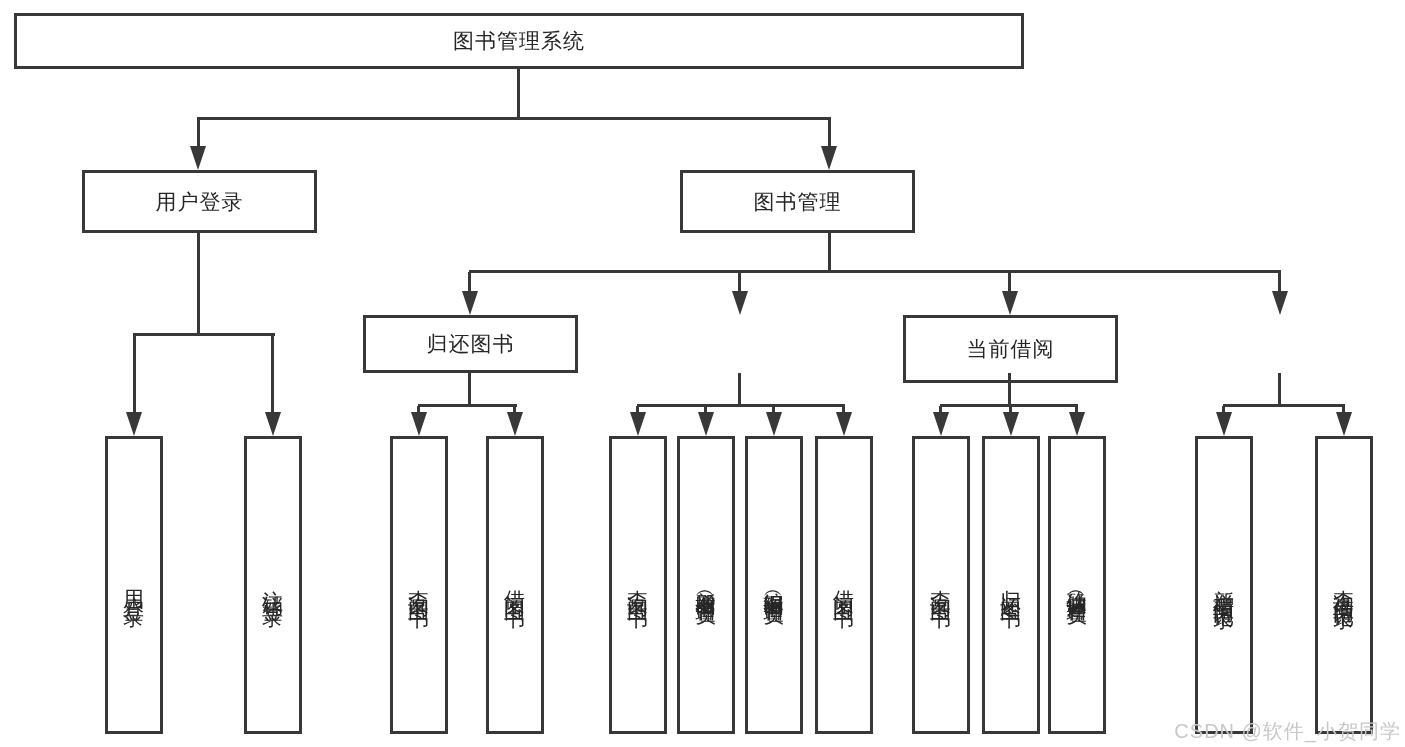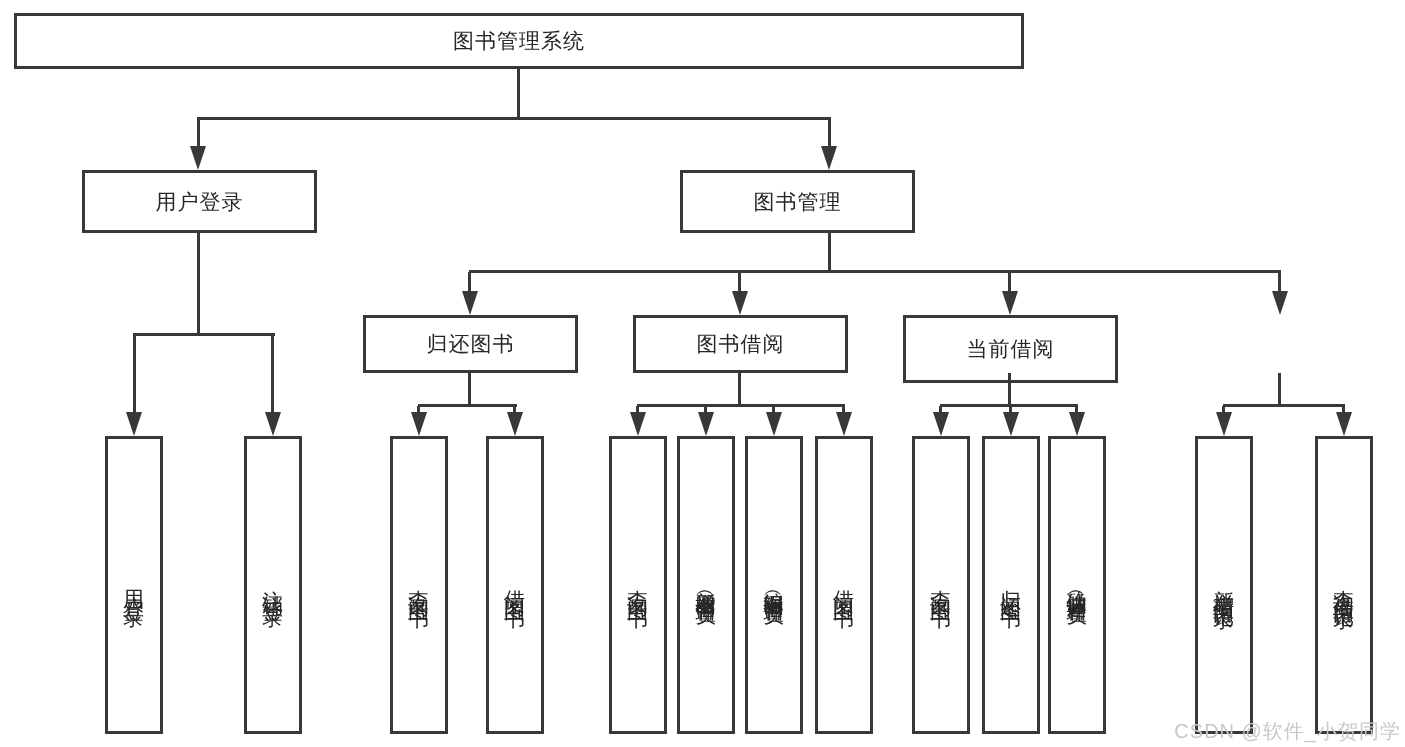--- a/index.html
+++ b/index.html
@@ -95,23 +95,20 @@
   <div class="ln" style="left:738px;top:272px;width:3px;height:21px"></div>
   <div class="arw" style="left:732px;top:291px"></div>
   <div class="ln" style="left:1008px;top:272px;width:3px;height:21px"></div>
   <div class="arw" style="left:1002px;top:291px"></div>
   <div class="ln" style="left:1278px;top:272px;width:3px;height:21px"></div>
   <div class="arw" style="left:1272px;top:291px"></div>
 
   <div class="hbox" style="left:363px;top:315px;width:215px;height:58px">
     <span>归还图书</span>
   </div>
-  <div class="hbox" style="left:633px;top:315px;width:215px;height:58px">
-    <span>图书借阅</span>
-  </div>
   <div class="hbox" style="left:903px;top:315px;width:215px;height:68px">
     <span>当前借阅</span>
   </div>
 
   <div class="ln" style="left:468px;top:373px;width:3px;height:33px"></div>
   <div class="ln" style="left:418px;top:404px;width:99px;height:3px"></div>
   <div class="ln" style="left:417px;top:406px;width:3px;height:8px"></div>
   <div class="arw" style="left:411px;top:412px"></div>
   <div class="ln" style="left:513px;top:406px;width:3px;height:8px"></div>
   <div class="arw" style="left:507px;top:412px"></div>

